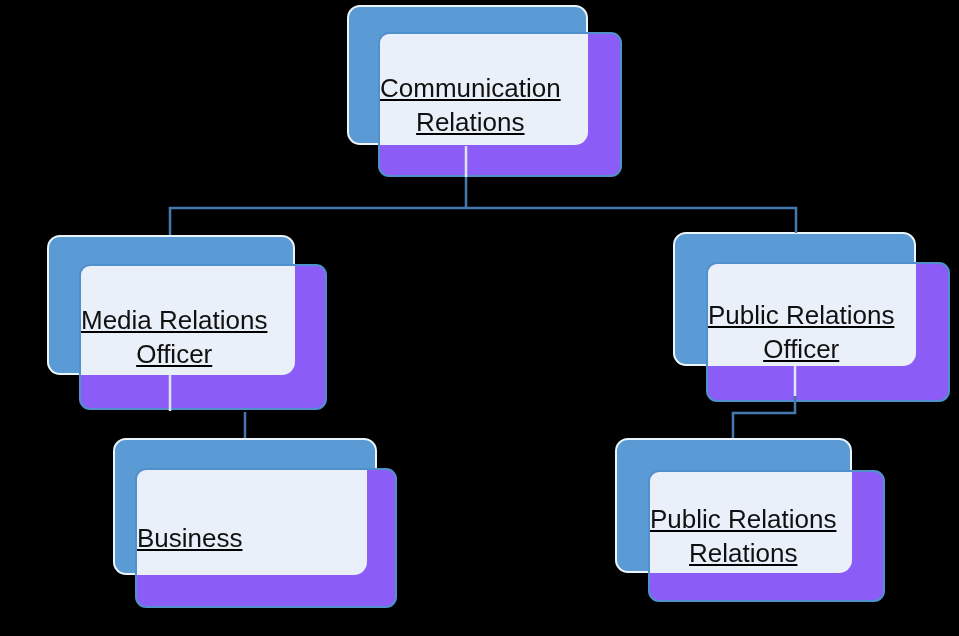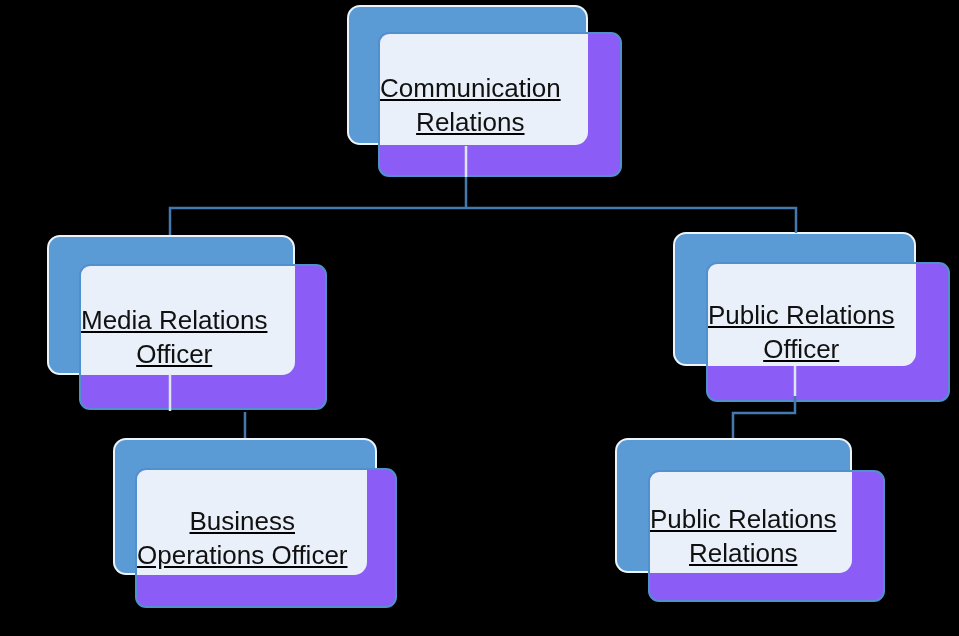--- a/index.html
+++ b/index.html
@@ -69,21 +69,20 @@
       </div>
     </div>
   </div>
 
   <div>
     <div class="node-back" style="left:113px; top:438px; width:264px; height:137px;"></div>
     <div class="node-card" style="left:135px; top:468px; width:262px; height:140px;">
       <div class="node-tint" style="width:230px; height:105px;"></div>
       <div class="node-label">
         <div>Business</div>
-        <div>Operations Officer</div>
       </div>
     </div>
   </div>
 
   <div>
     <div class="node-back" style="left:615px; top:438px; width:237px; height:135px;"></div>
     <div class="node-card" style="left:648px; top:470px; width:237px; height:132px;">
       <div class="node-tint" style="width:202px; height:101px;"></div>
       <div class="node-label">
         <div>Public Relations</div>

